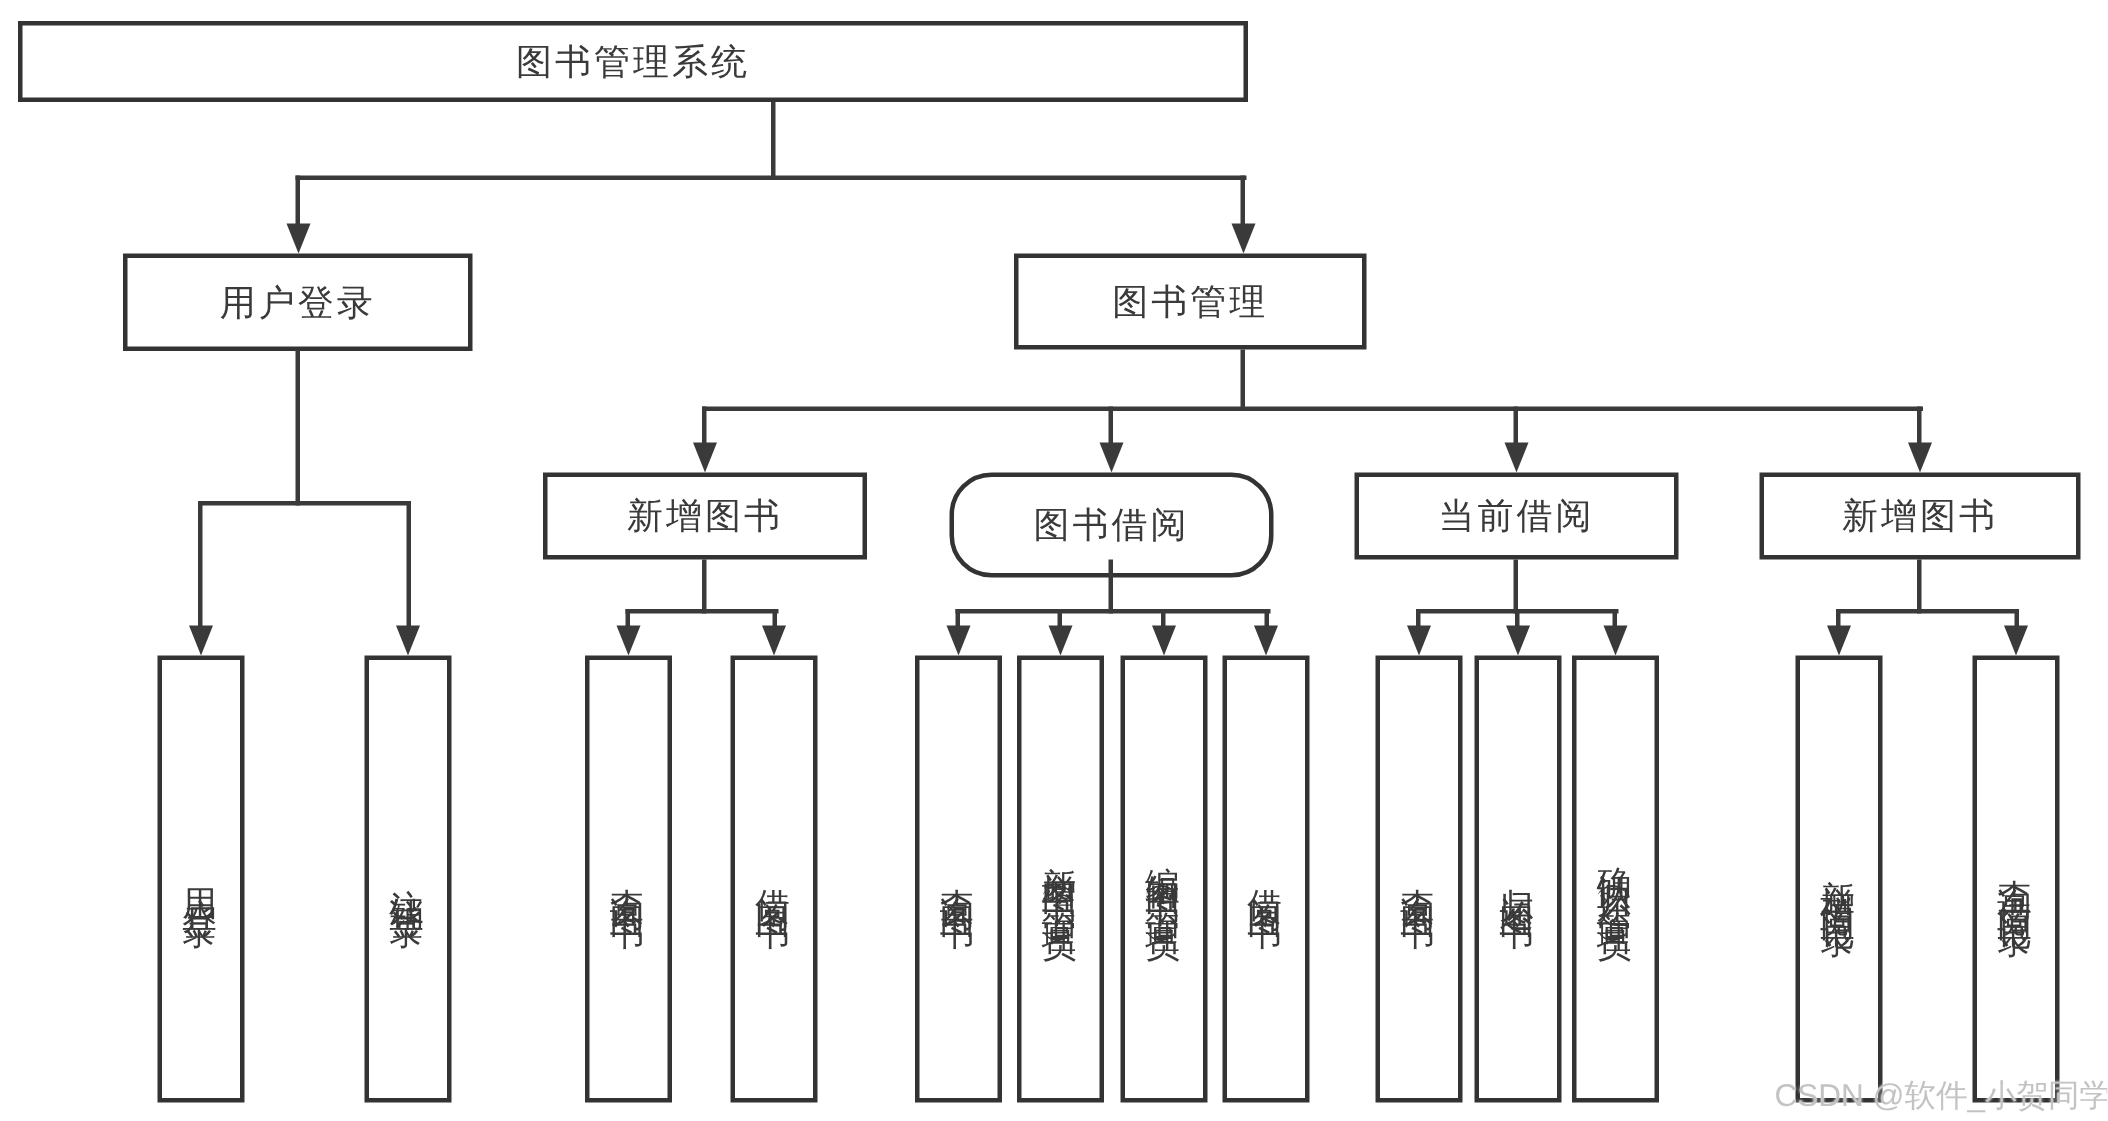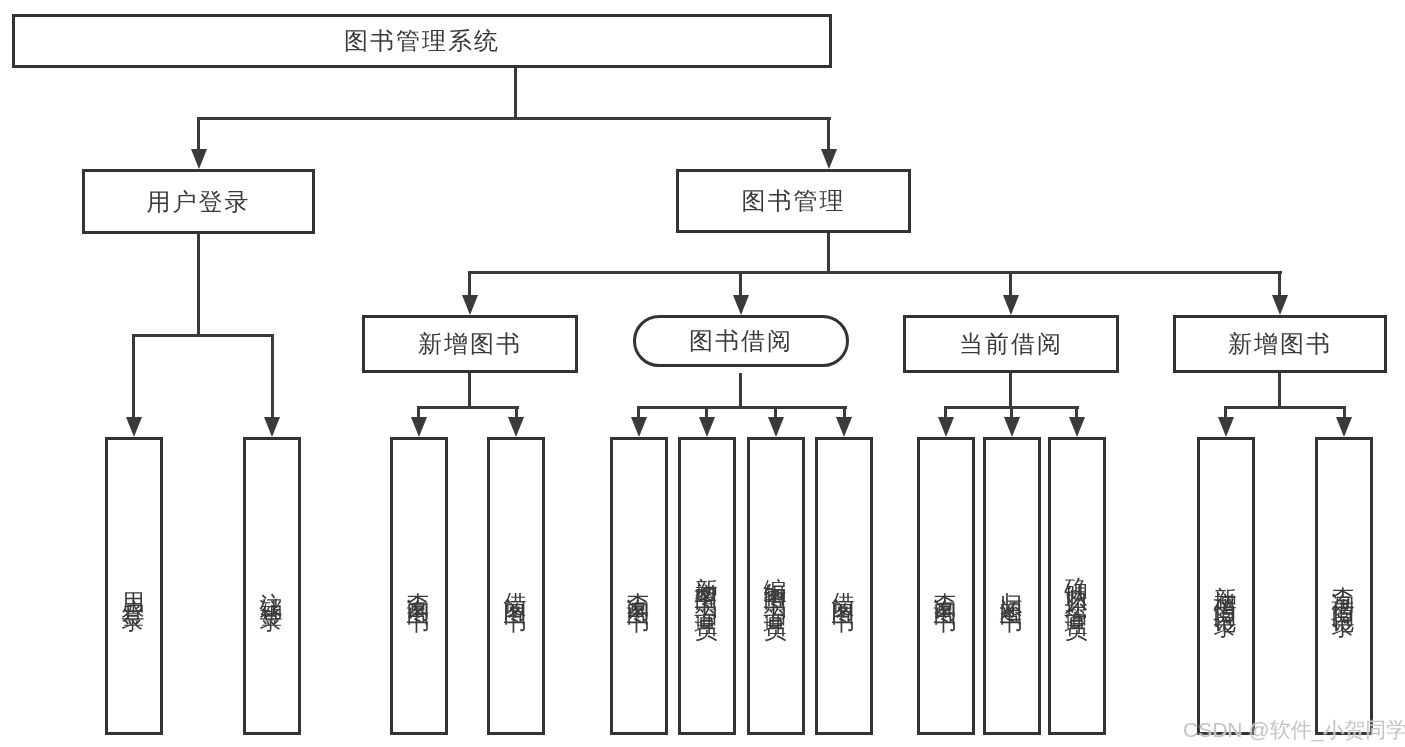--- a/index.html
+++ b/index.html
@@ -64,21 +64,21 @@
   <div class="line" style="left:468px;top:271px;width:3px;height:27px;"></div>
   <div class="arrow" style="left:462px;top:295px;"></div>
   <div class="line" style="left:739px;top:271px;width:3px;height:27px;"></div>
   <div class="arrow" style="left:733px;top:295px;"></div>
   <div class="line" style="left:1009px;top:271px;width:3px;height:27px;"></div>
   <div class="arrow" style="left:1003px;top:295px;"></div>
   <div class="line" style="left:1278px;top:271px;width:3px;height:27px;"></div>
   <div class="arrow" style="left:1272px;top:295px;"></div>
 
   <div class="box h-box" style="left:362px;top:315px;width:216px;height:58px;">新增图书</div>
-  <div class="box h-box" style="left:633px;top:315px;width:216px;height:52px;border-radius:28px;">图书借阅</div>
+  <div class="box h-box" style="left:633px;top:315px;width:216px;height:70px;border-radius:28px;">图书借阅</div>
   <div class="box h-box" style="left:903px;top:315px;width:216px;height:58px;">当前借阅</div>
   <div class="box h-box" style="left:1173px;top:315px;width:214px;height:58px;">新增图书</div>
 
   <div class="line" style="left:468px;top:373px;width:3px;height:36px;"></div>
   <div class="line" style="left:417px;top:406px;width:102px;height:3px;"></div>
   <div class="line" style="left:417px;top:406px;width:3px;height:13px;"></div>
   <div class="arrow" style="left:411px;top:417px;"></div>
   <div class="line" style="left:515px;top:406px;width:3px;height:13px;"></div>
   <div class="arrow" style="left:508px;top:417px;"></div>
 

